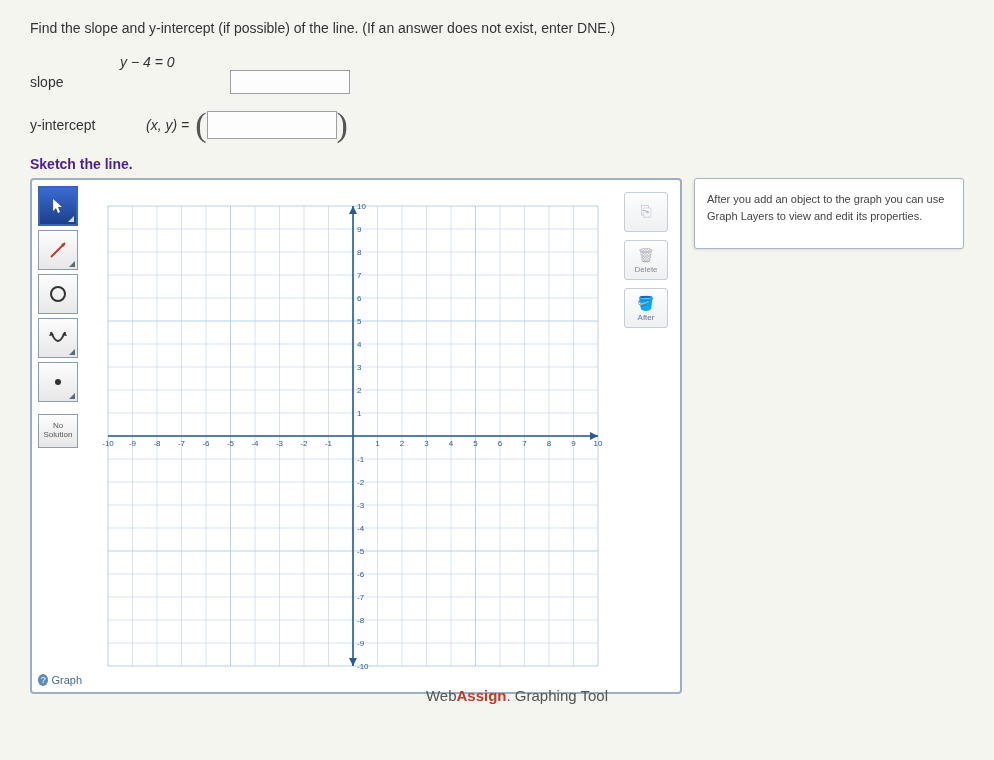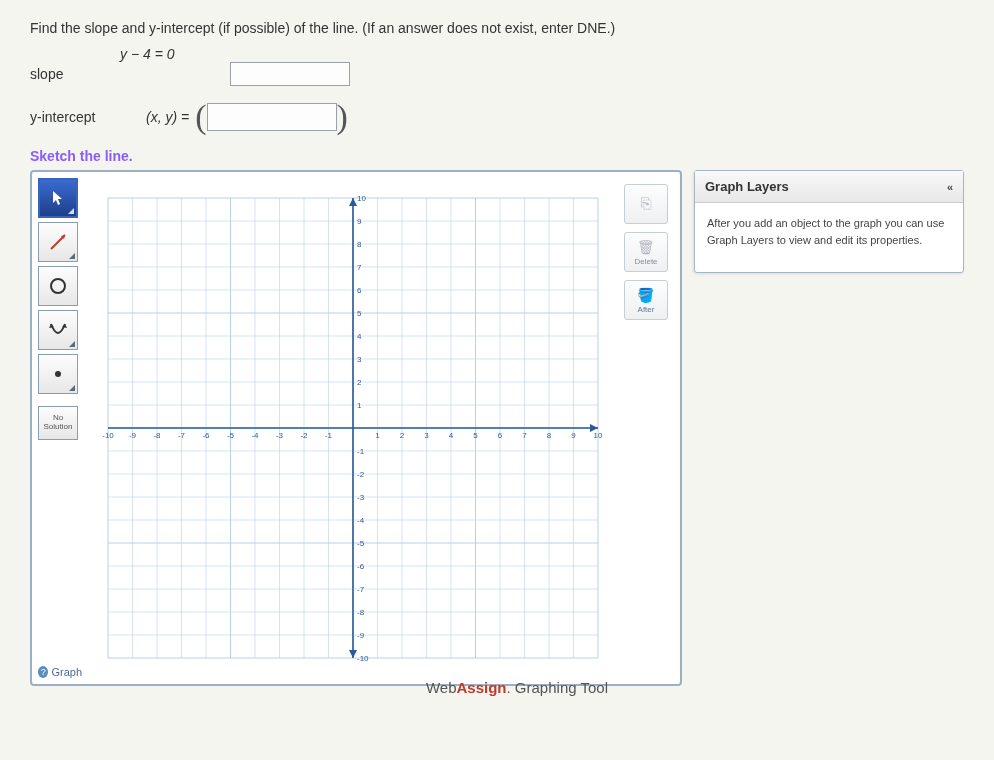--- a/index.html
+++ b/index.html
@@ -5,33 +5,33 @@
   * { box-sizing: border-box; }
   body {
     margin: 0;
     padding: 20px 30px;
     font-family: Verdana, Geneva, sans-serif;
     font-size: 14px;
     color: #333;
     background: #f5f5f0;
     width: 994px;
   }
-  .question-text { margin-bottom: 10px; }
+  .question-text { margin-bottom: 18px; }
   .equation { margin-left: 90px; font-style: italic; }
   .inputs-row { display: flex; align-items: center; margin-bottom: 14px; }
   .label-cell { width: 110px; }
   .y-int-paren { font-size: 34px; color: #555; font-family: Georgia, serif; line-height: 1; }
   .text-input {
     border: 1px solid #9aa0a6;
     background: #fdfdfd;
     height: 24px;
     padding: 2px 4px;
     font-size: 14px;
   }
-  .sketch-label { margin-top: 8px; margin-bottom: 6px; font-weight: bold; color: #8b5cf6; }
+  .sketch-label { margin-top: 8px; margin-bottom: 6px; font-weight: bold; color: #4c1d95; }
 
   .grapher-wrap {
     display: flex;
     align-items: flex-start;
     gap: 8px;
   }
   .grapher-box {
     border: 2px solid #9bb0c4;
     background: #fff;
     border-radius: 4px;
@@ -297,19 +297,15 @@
       </div>
       <div class="right-btn enabled">
         <span class="ico">🪣</span>
         <span>After</span>
       </div>
     </div>
 
   </div>
 
   <div class="layers-panel">
-    <div class="layers-header">
-      <span>Graph Layers</span>
-      <span class="chevron">«</span>
-    </div>
     <div class="layers-body">After you add an object to the graph you can use Graph Layers to view and edit its properties.</div>
   </div>
 </div>
 
 </body></html>

